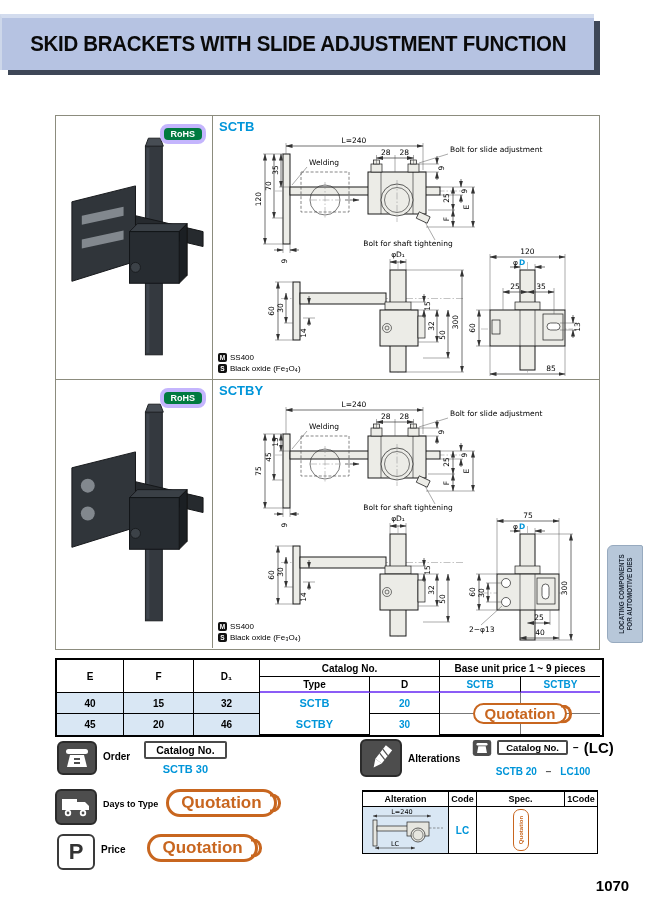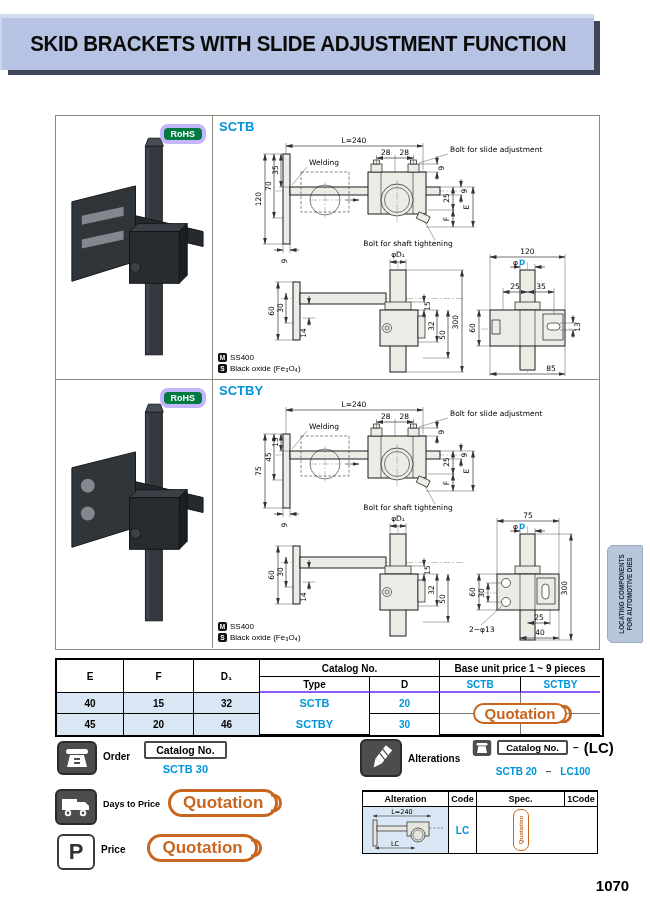--- a/index.html
+++ b/index.html
@@ -542,21 +542,21 @@
     <div class="icon-box" style="width:42px;height:36px">
       <svg width="32" height="26" viewBox="0 0 32 26">
           <rect x="2" y="5" width="15" height="11" fill="#fff"></rect>
           <polygon points="17,8 25,8 29,12 29,16 17,16" fill="#fff"></polygon>
           <circle cx="8" cy="19" r="3.2" fill="#fff"></circle>
           <circle cx="8" cy="19" r="1.4" fill="#4d4d4d"></circle>
           <circle cx="23" cy="19" r="3.2" fill="#fff"></circle>
           <circle cx="23" cy="19" r="1.4" fill="#4d4d4d"></circle>
         </svg>
     </div>
-    <div class="ord-label" style="font-size:9px">Days to Price</div>
+    <div class="ord-label" style="font-size:9px">Days to Type</div>
     <span class="quote" style="margin-left:8px">Quotation</span>
   </div>
 
   <div class="ord-row" style="left:57px;top:834px">
     <div class="icon-box white" style="width:38px;height:36px">
       <span class="p-letter">P</span>
     </div>
     <div class="ord-label">Price</div>
     <span class="quote" style="margin-left:22px">Quotation</span>
   </div>

